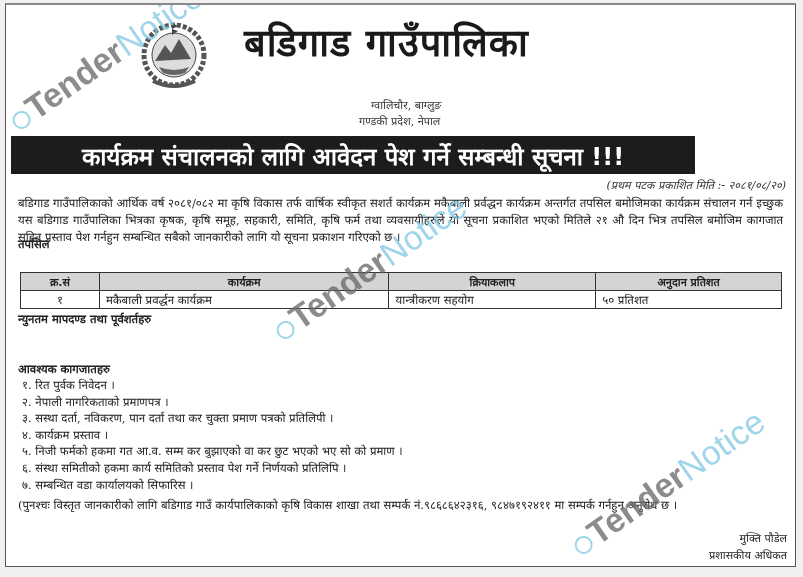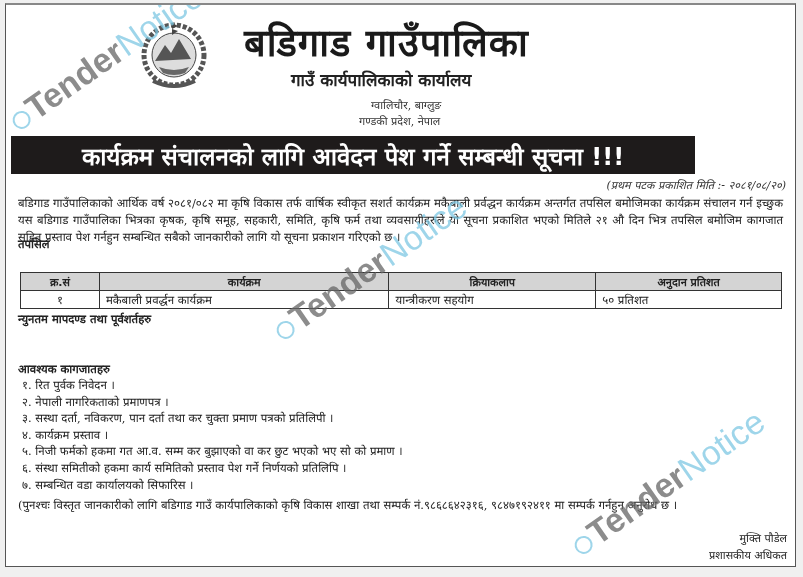--- a/index.html
+++ b/index.html
@@ -110,21 +110,20 @@
   <div class="header">
     <svg class="emblem" viewBox="0 0 66 76">
       <circle cx="33" cy="38" r="30" fill="none" stroke="#555" stroke-width="5" stroke-dasharray="4 2"></circle>
       <circle cx="33" cy="38" r="22" fill="#ddd" stroke="#444" stroke-width="1"></circle>
       <path d="M14 44 L24 28 L30 36 L38 22 L50 42 Z" fill="#555"></path>
       <path d="M18 50 Q33 56 48 50 L44 56 Q33 60 22 56 Z" fill="#666"></path>
       <path d="M31 6 L31 18 L37 14 L31 12 L37 9 Z" fill="#444"></path>
       <path d="M12 64 Q33 74 54 64" fill="none" stroke="#555" stroke-width="4"></path>
     </svg>
     <div class="org-name">बडिगाड गाउँपालिका</div>
-    <div class="office-name">गाउँ कार्यपालिकाको कार्यालय</div>
     <div class="addr1">ग्वालिचौर, बाग्लुङ</div>
     <div class="addr2">गण्डकी प्रदेश, नेपाल</div>
   </div>
 
   <div class="title-bar">कार्यक्रम संचालनको लागि आवेदन पेश गर्ने सम्बन्धी सूचना !!!</div>
   <div class="published">(प्रथम पटक प्रकाशित मिति :- २०८१/०८/२०)</div>
 
   <div class="intro">बडिगाड गाउँपालिकाको आर्थिक वर्ष २०८१/०८२ मा कृषि विकास तर्फ वार्षिक स्वीकृत सशर्त कार्यक्रम मकैबाली प्रर्वद्धन कार्यक्रम अन्तर्गत तपसिल बमोजिमका कार्यक्रम संचालन गर्न इच्छुक यस बडिगाड गाउँपालिका भित्रका कृषक, कृषि समूह, सहकारी, समिति, कृषि फर्म तथा व्यवसायीहरुले यो सूचना प्रकाशित भएको मितिले २१ औ दिन भित्र तपसिल बमोजिम कागजात सहित प्रस्ताव पेश गर्नहुन सम्बन्धित सबैको जानकारीको लागि यो सूचना प्रकाशन गरिएको छ ।</div>
 
   <div class="section-heading" style="top:231px;">तपसिल</div>

